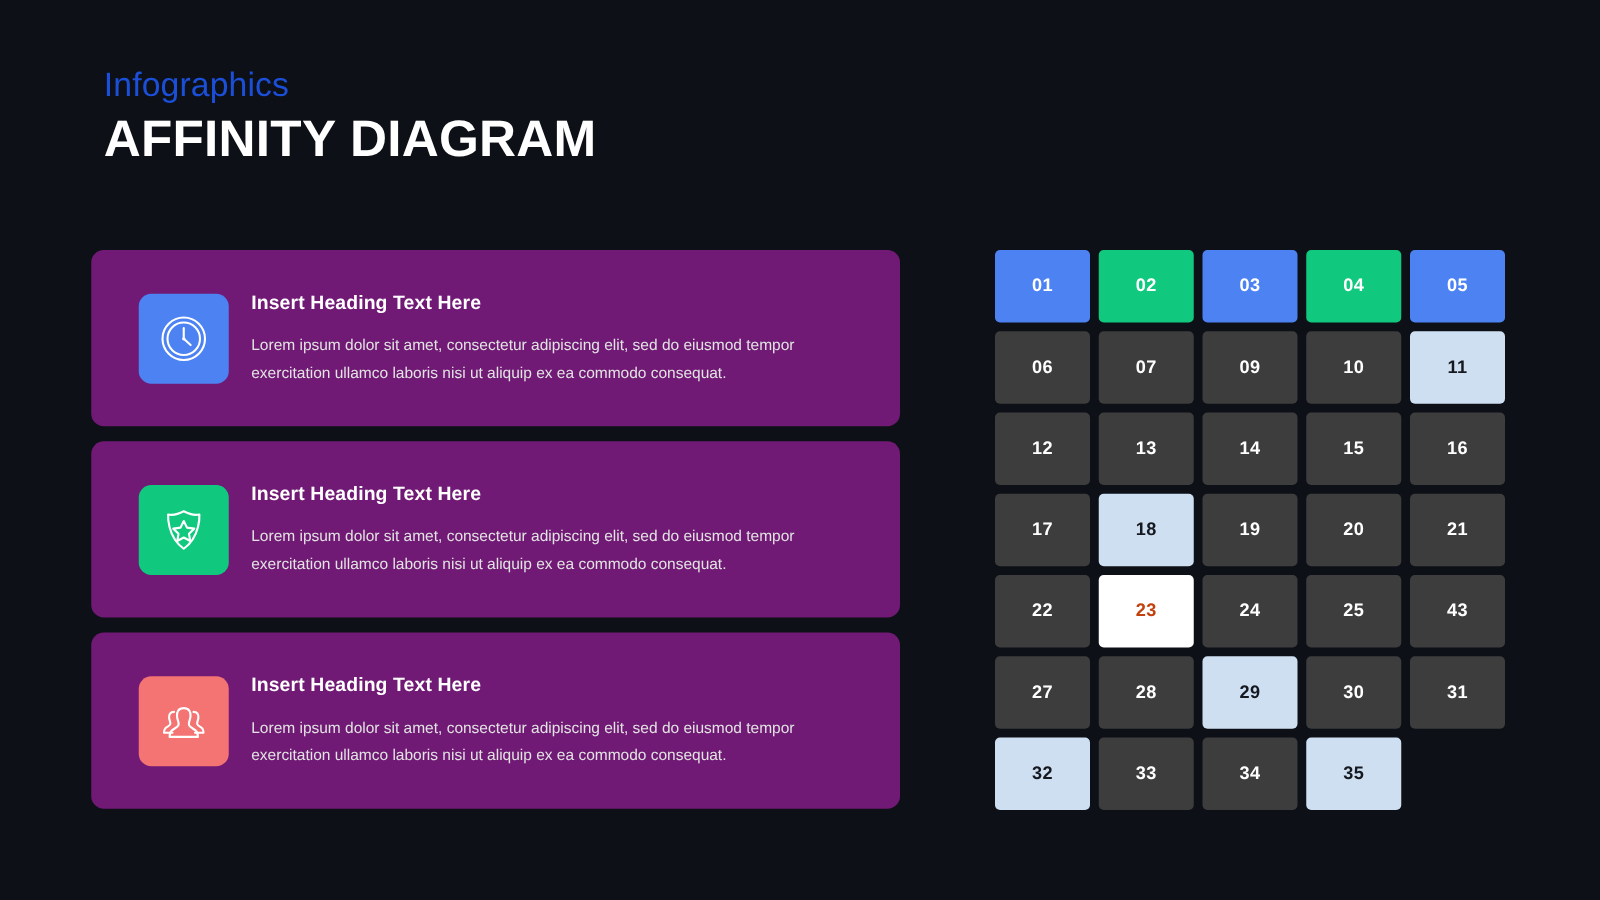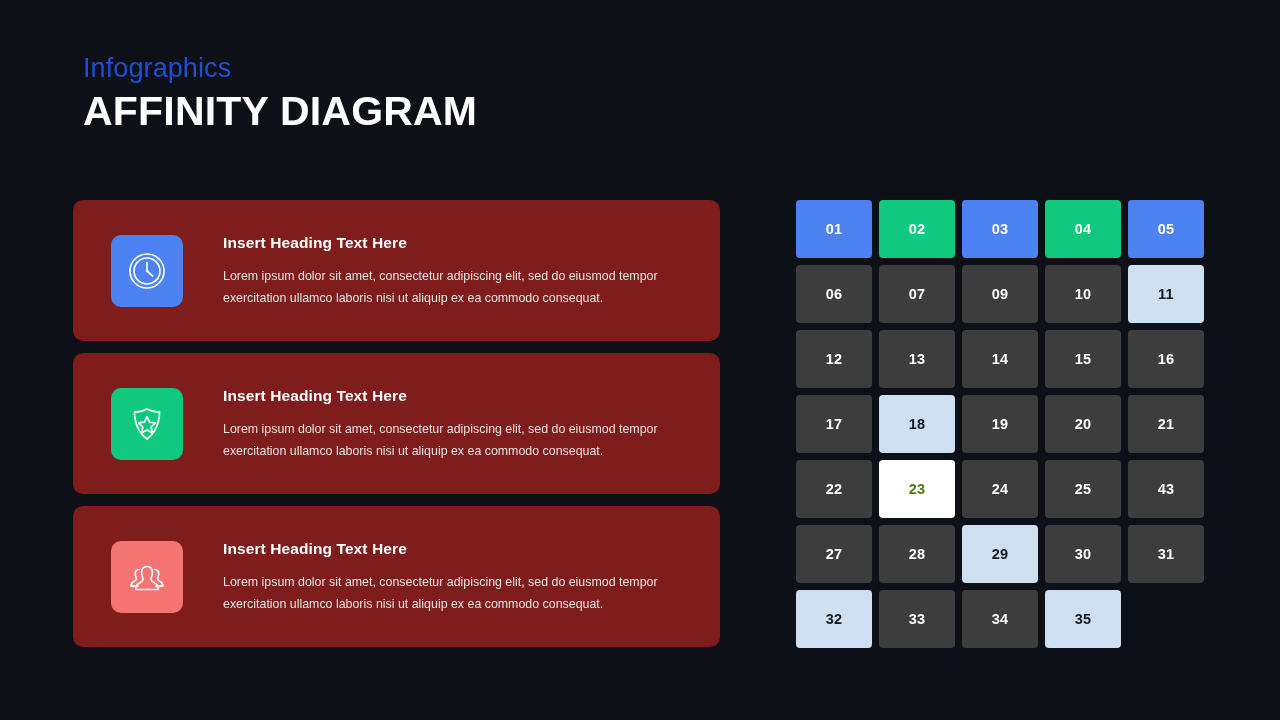--- a/index.html
+++ b/index.html
@@ -46,27 +46,27 @@
     position: absolute;
     left: 73px;
     top: 200px;
     width: 647px;
     display: flex;
     flex-direction: column;
     gap: 12px;
   }
 
   .card {
-    background: #7f1d1d;
+    background: #701a75;
     border-radius: 10px;
     height: 141px;
     display: flex;
     align-items: center;
     padding: 0 28px 0 38px;
-    gap: 40px;
+    gap: 18px;
   }
 
   .card-icon {
     flex: 0 0 auto;
     width: 72px;
     height: 72px;
     border-radius: 10px;
     display: flex;
     align-items: center;
     justify-content: center;
@@ -110,21 +110,21 @@
     justify-content: center;
     font-size: 14.5px;
     font-weight: bold;
     letter-spacing: 0.3px;
   }
 
   .cell.dark  { background: #3d3d3d; color: #ffffff; }
   .cell.blue  { background: #4d82f3; color: #ffffff; }
   .cell.green { background: #10c97e; color: #ffffff; }
   .cell.light { background: #cfdff2; color: #15191f; }
-  .cell.white { background: #ffffff; color: #4d7c0f; }
+  .cell.white { background: #ffffff; color: #c2410c; }
 </style>
 </head>
 <body>
 
 <div class="header">
   <div class="eyebrow">Infographics</div>
   <div class="page-title">AFFINITY DIAGRAM</div>
 </div>
 
 <div class="cards">

